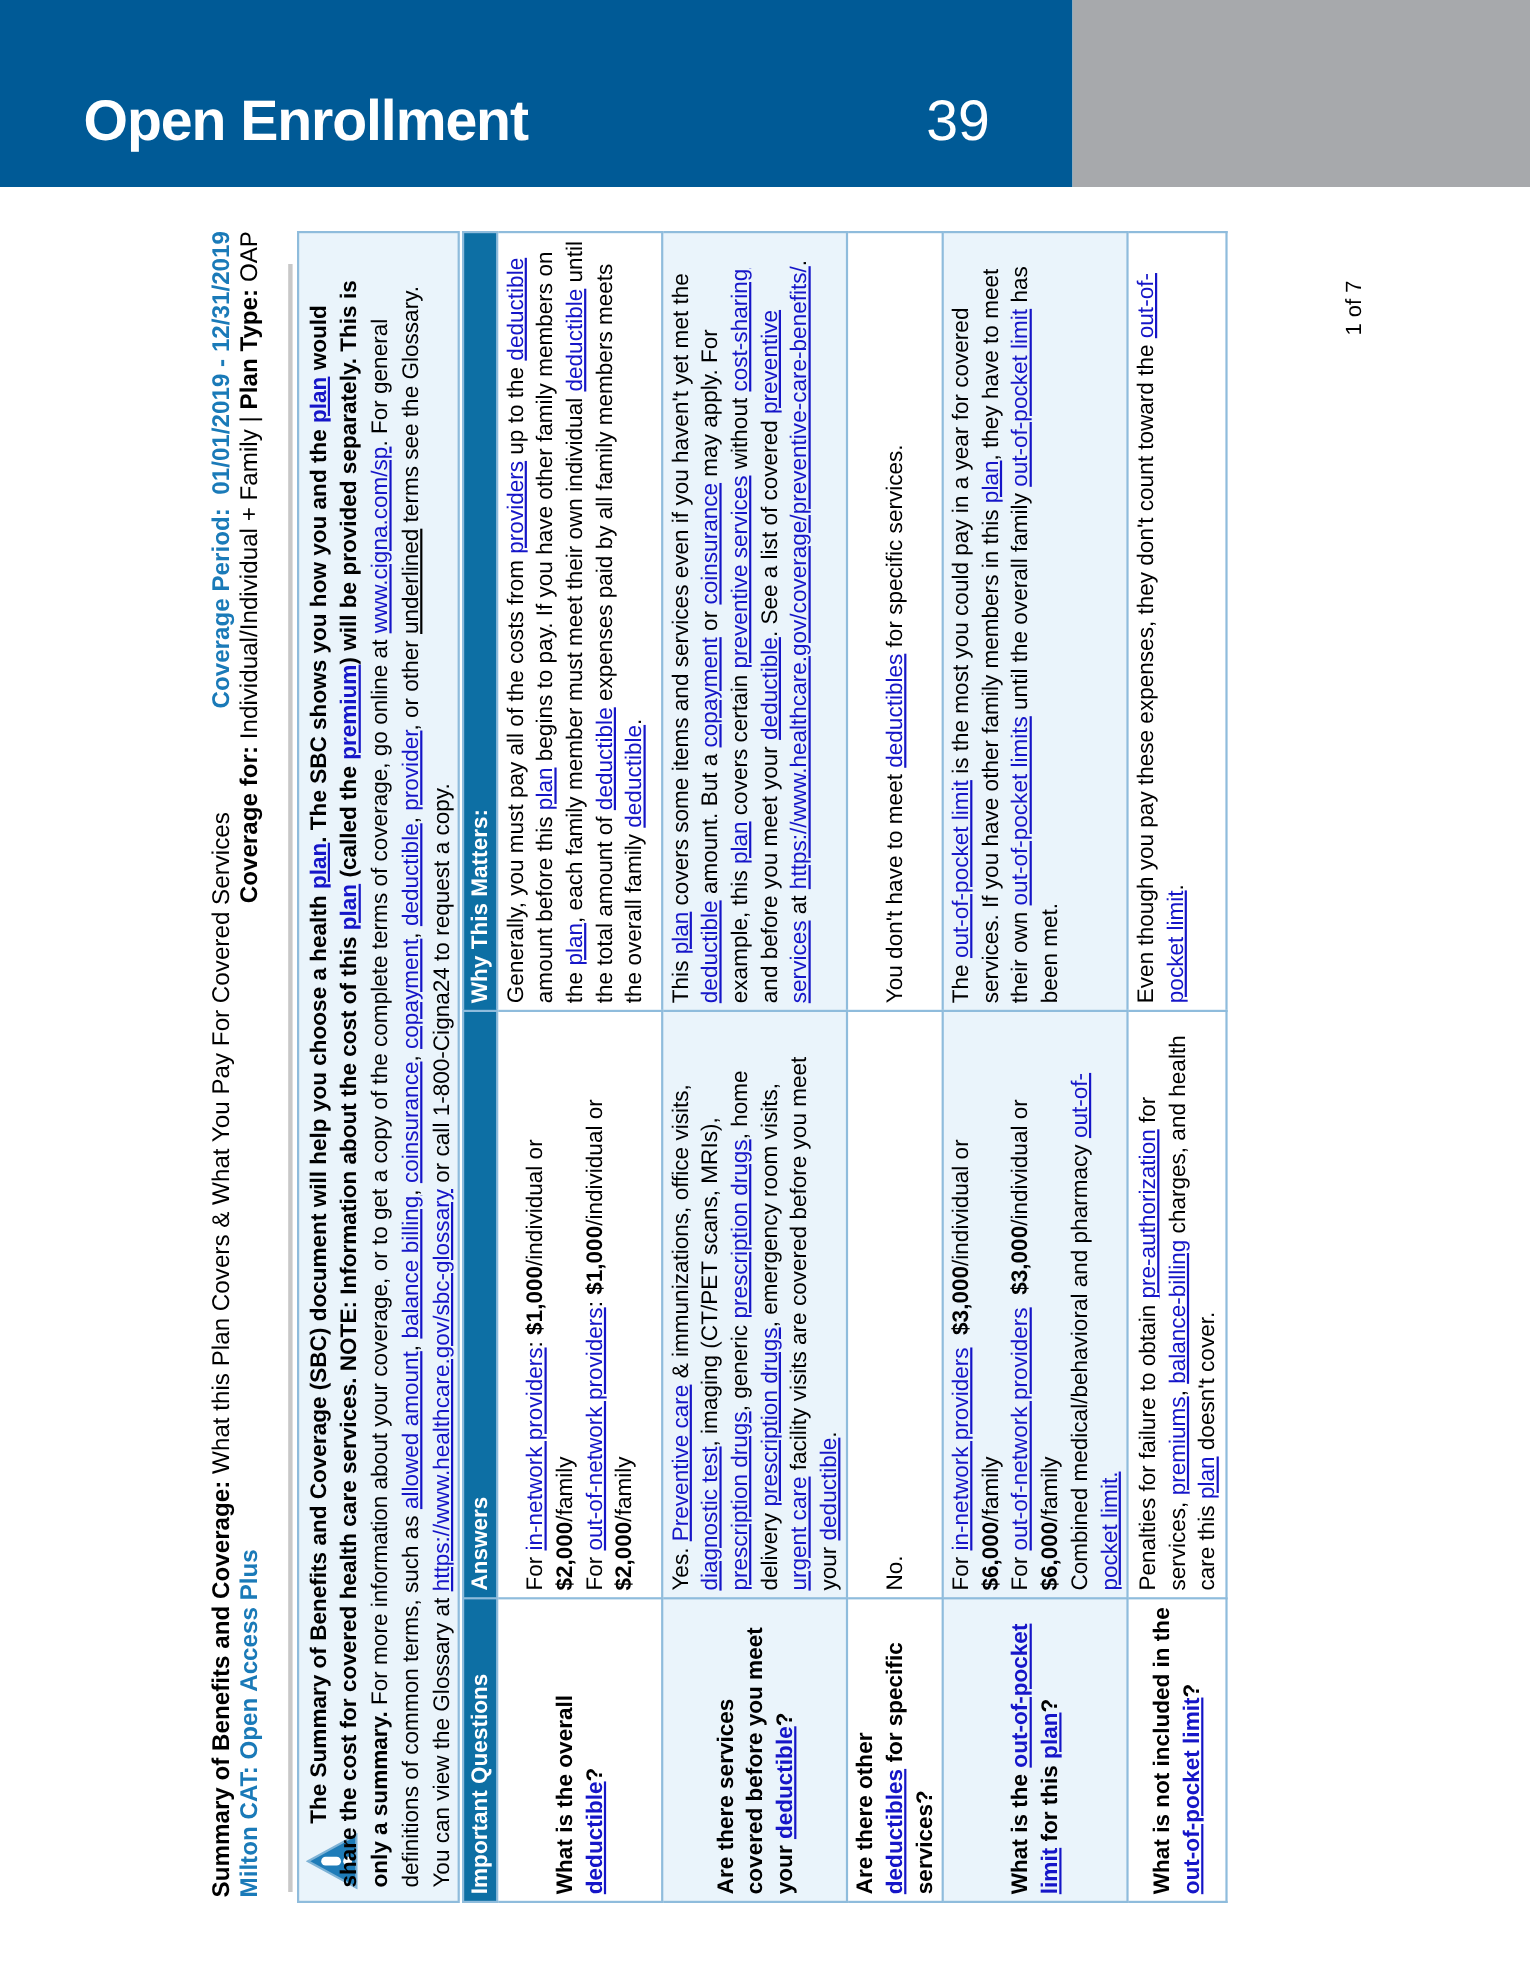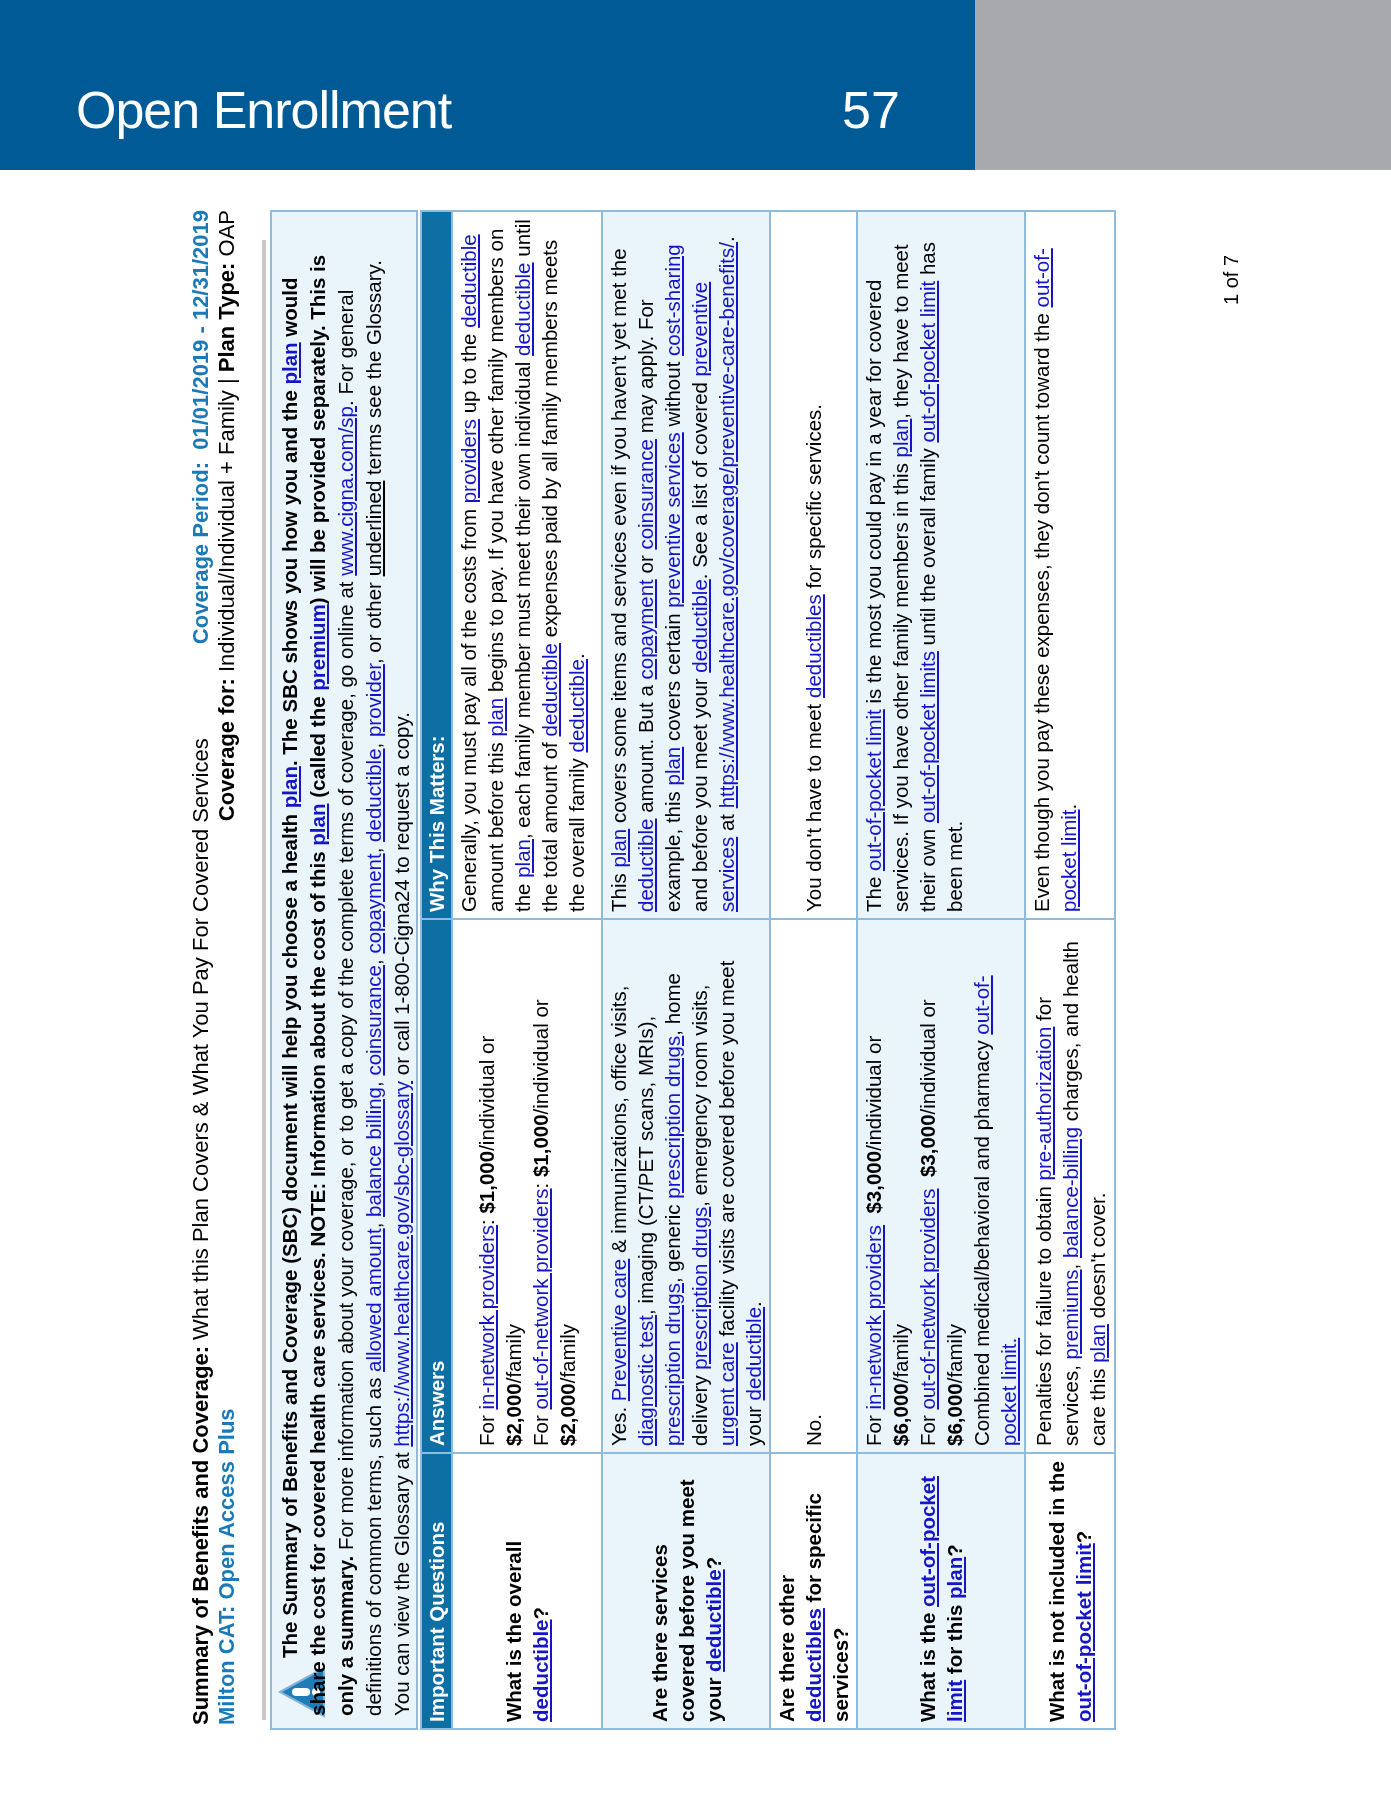--- a/index.html
+++ b/index.html
@@ -1,19 +1,19 @@
 <!DOCTYPE html>
 <html><head>
 <meta charset="utf-8">
 <style>
   html, body { margin:0; padding:0; }
   body { width:1391px; height:1800px; position:relative; overflow:hidden; background:#ffffff; font-family:"Liberation Sans", sans-serif; }
   .header-band { position:absolute; left:0; top:0; width:975px; height:170px; background:#005a96; }
   .header-gray { position:absolute; left:975px; top:0; width:416px; height:170px; background:#a7a9ac; }
-  .header-title { position:absolute; left:76px; top:80px; font-size:52px; color:#ffffff; font-weight:400; letter-spacing:-1px; font-family:"Liberation Sans", sans-serif; }
+  .header-title { position:absolute; left:76px; top:80px; font-size:52px; color:#ffffff; font-weight:700; letter-spacing:-1px; font-family:"Liberation Sans", sans-serif; }
   .header-page { position:absolute; left:842px; top:80px; font-size:52px; color:#ffffff; font-family:"Liberation Sans", sans-serif; }
 
   .landscape { position:absolute; left:0; top:0; width:1630px; height:1391px; transform-origin:0 0; transform: translate(0px, 1800px) rotate(-90deg); }
 
   .doc-title { position:absolute; left:75px; top:188px; font-size:22px; color:#000; white-space:nowrap; }
   .doc-title b { font-weight:bold; }
   .doc-subtitle { position:absolute; left:75px; top:214px; font-size:22px; color:#1a7ab8; font-weight:bold; white-space:nowrap; }
   .period { position:absolute; right:40px; top:188px; font-size:22px; color:#1a7ab8; font-weight:bold; white-space:nowrap; }
   .coverage-for { position:absolute; right:40px; top:214px; font-size:22px; color:#000; white-space:nowrap; }
   .coverage-for b { font-weight:bold; }
@@ -37,21 +37,21 @@
   tr.shaded td { background:#eaf4fb; }
   tr.white td { background:#ffffff; }
   .page-num { position:absolute; left:1495px; top:1220px; font-size:20px; color:#000; }
 </style>
 </head>
 <body>
 
 <div class="header-band"></div>
 <div class="header-gray"></div>
 <div class="header-title">Open Enrollment</div>
-<div class="header-page">57</div>
+<div class="header-page">39</div>
 
 <div class="landscape">
   <div class="doc-title"><b>Summary of Benefits and Coverage:</b><span> What this Plan Covers &amp; What You Pay For Covered Services</span></div>
   <div class="doc-subtitle">Milton CAT: Open Access Plus</div>
   <div class="period"><span>Coverage Period:</span>&nbsp; <span>01/01/2019 - 12/31/2019</span></div>
   <div class="coverage-for"><b>Coverage for:</b> <span>Individual/Individual + Family</span> | <b>Plan Type:</b> <span>OAP</span></div>
   <div class="gray-rule"></div>
 
   <div class="notice">
     <svg class="warn-icon" viewBox="0 0 52 48">

